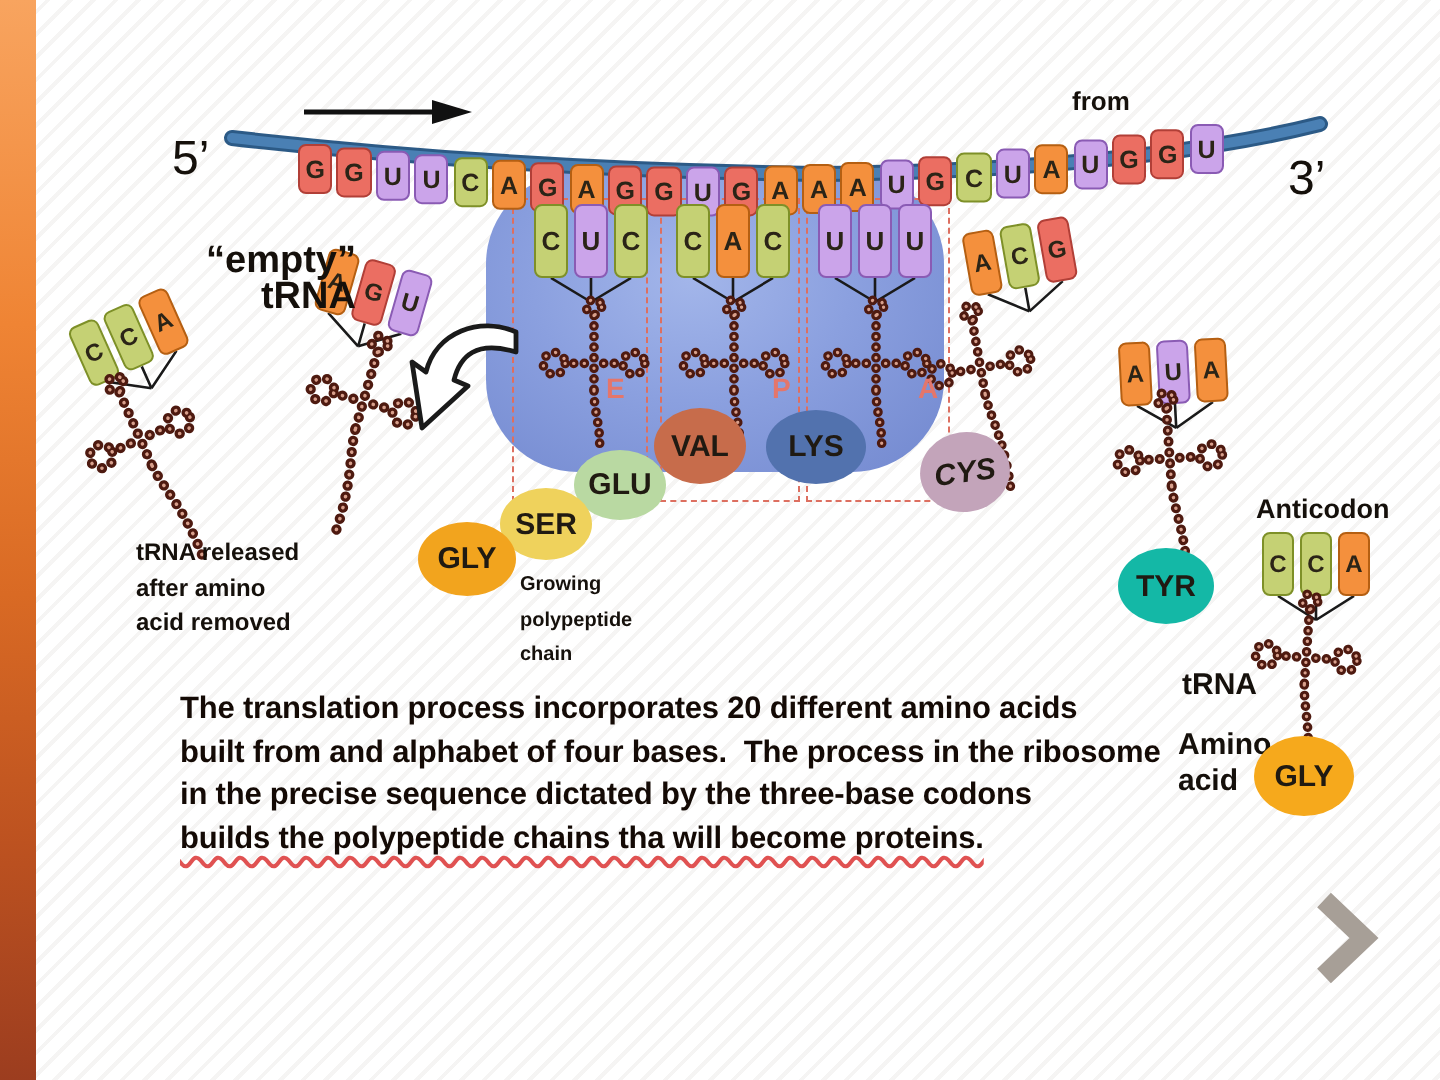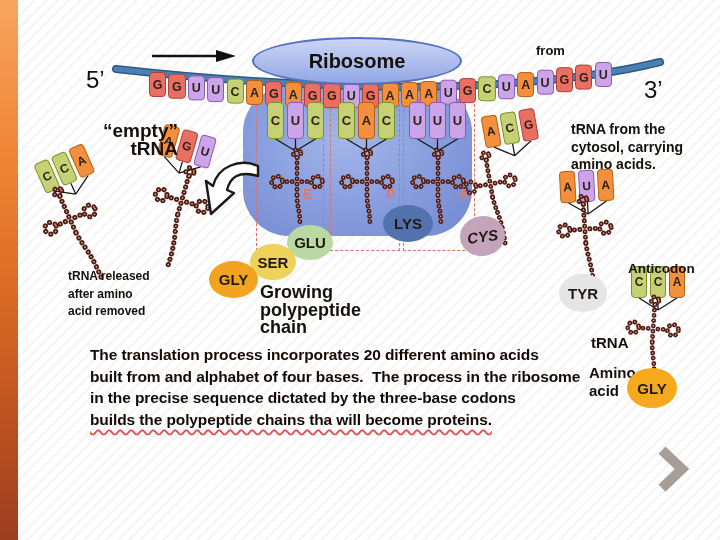--- a/index.html
+++ b/index.html
@@ -70,23 +70,20 @@
         <path d="M38,52 L24,52"></path>
           <circle cx="16" cy="52" r="8"></circle>
         <path d="M52,52 L66,52"></path>
           <circle cx="74" cy="52" r="8"></circle>
         <path d="M45,72 C45,88 50,98 49,114"></path>
       </g>
     </defs>
   </svg>
 
   <div class="ribo-body"></div>
-  <div class="ribo-cap">
-    <span>Ribosome</span>
-  </div>
 
   <svg class="ribbon" width="560" height="45" viewBox="0 0 560 45">
     <path d="M8,14 Q150,30 300,32 Q460,30 552,7" stroke="#2C5A86" stroke-width="8" fill="none" stroke-linecap="round"></path>
     <path d="M8,14 Q150,30 300,32 Q460,30 552,7" stroke="#4A80B4" stroke-width="5" fill="none" stroke-linecap="round"></path>
   </svg>
 
   <svg class="arrow-svg" style="left:150px;top:49px" width="88" height="14">
     <line x1="2" y1="7" x2="66" y2="7" stroke="#111" stroke-width="2.6"></line>
     <polygon points="66,1 86,7 66,13" fill="#111"></polygon>
   </svg>
@@ -248,37 +245,35 @@
       </svg>
   </div>
   <svg class="trna" style="left:621px;top:293px;width:62px;height:103px;transform:rotate(4deg)" viewBox="0 0 90 150">
     <use href="#trna-long" class="bead-o"></use>
       <use href="#trna-long" class="bead-i"></use>
     </svg>
 
   <div class="aa" style="left: 209px; top: 261px; width: 49px; height: 37px; z-index: 9; background-color: rgb(242, 164, 30);">GLY</div>
   <div class="aa" style="left: 287px; top: 225px; width: 46px; height: 35px; z-index: 7; background-color: rgb(185, 217, 162);">GLU</div>
   <div class="aa" style="left: 250px; top: 244px; width: 46px; height: 36px; z-index: 8; background-color: rgb(239, 210, 92);">SER</div>
+  <div class="aa" style="left: 327px; top: 204px; width: 46px; height: 38px; background-color: rgb(199, 108, 75);">VAL</div>
   <div class="aa" style="left: 383px; top: 205px; width: 50px; height: 37px; background-color: rgb(82, 114, 174);">LYS</div>
   <div class="aa" style="left: 460px; top: 216px; width: 45px; height: 40px; font-style: italic; transform: rotate(-8deg); background-color: rgb(195, 164, 186);">CYS</div>
-  <div class="aa" style="left: 559px; top: 274px; width: 48px; height: 38px; background-color: #e5e5e5;">TYR</div>
+  <div class="aa" style="left: 559px; top: 274px; width: 48px; height: 38px; background-color: #14b8a6;">TYR</div>
   <div class="aa" style="left: 627px; top: 368px; width: 50px; height: 40px; background-color: rgb(246, 169, 28);">GLY</div>
 
   <div class="cap" style="left:103px;top:122px;font-size:19px;text-align:right">“empty”
 tRNA</div>
   <div class="cap" style="left:68px;top:268px;font-size:12px">tRNA released
 after amino
 acid removed</div>
-  <div class="cap" style="left:260px;top:284px;font-size:18px">Growing
+  <div class="cap" style="left:260px;top:284px;font-size:10px">Growing
 polypeptide
 chain</div>
-  <div class="cap" style="left:571px;top:121px">tRNA from the
-cytosol, carrying
-amino acids.</div>
-  <div class="cap" style="left:628px;top:260px;font-size:13.5px">Anticodon</div>
+  <div class="cap" style="left:628px;top:246px;font-size:13.5px">Anticodon</div>
   <div class="cap" style="left:591px;top:334px;font-size:15px">tRNA</div>
   <div class="cap" style="left:589px;top:364px;font-size:15px">Amino
 acid</div>
 
   <div class="para">
     <div>The translation process incorporates 20 different amino acids</div>
     <div>built from and alphabet of four bases.  The process in the ribosome</div>
     <div>in the precise sequence dictated by the three-base codons</div>
     <div class="squiggle">builds the polypeptide chains tha will become proteins.</div>
   </div>

